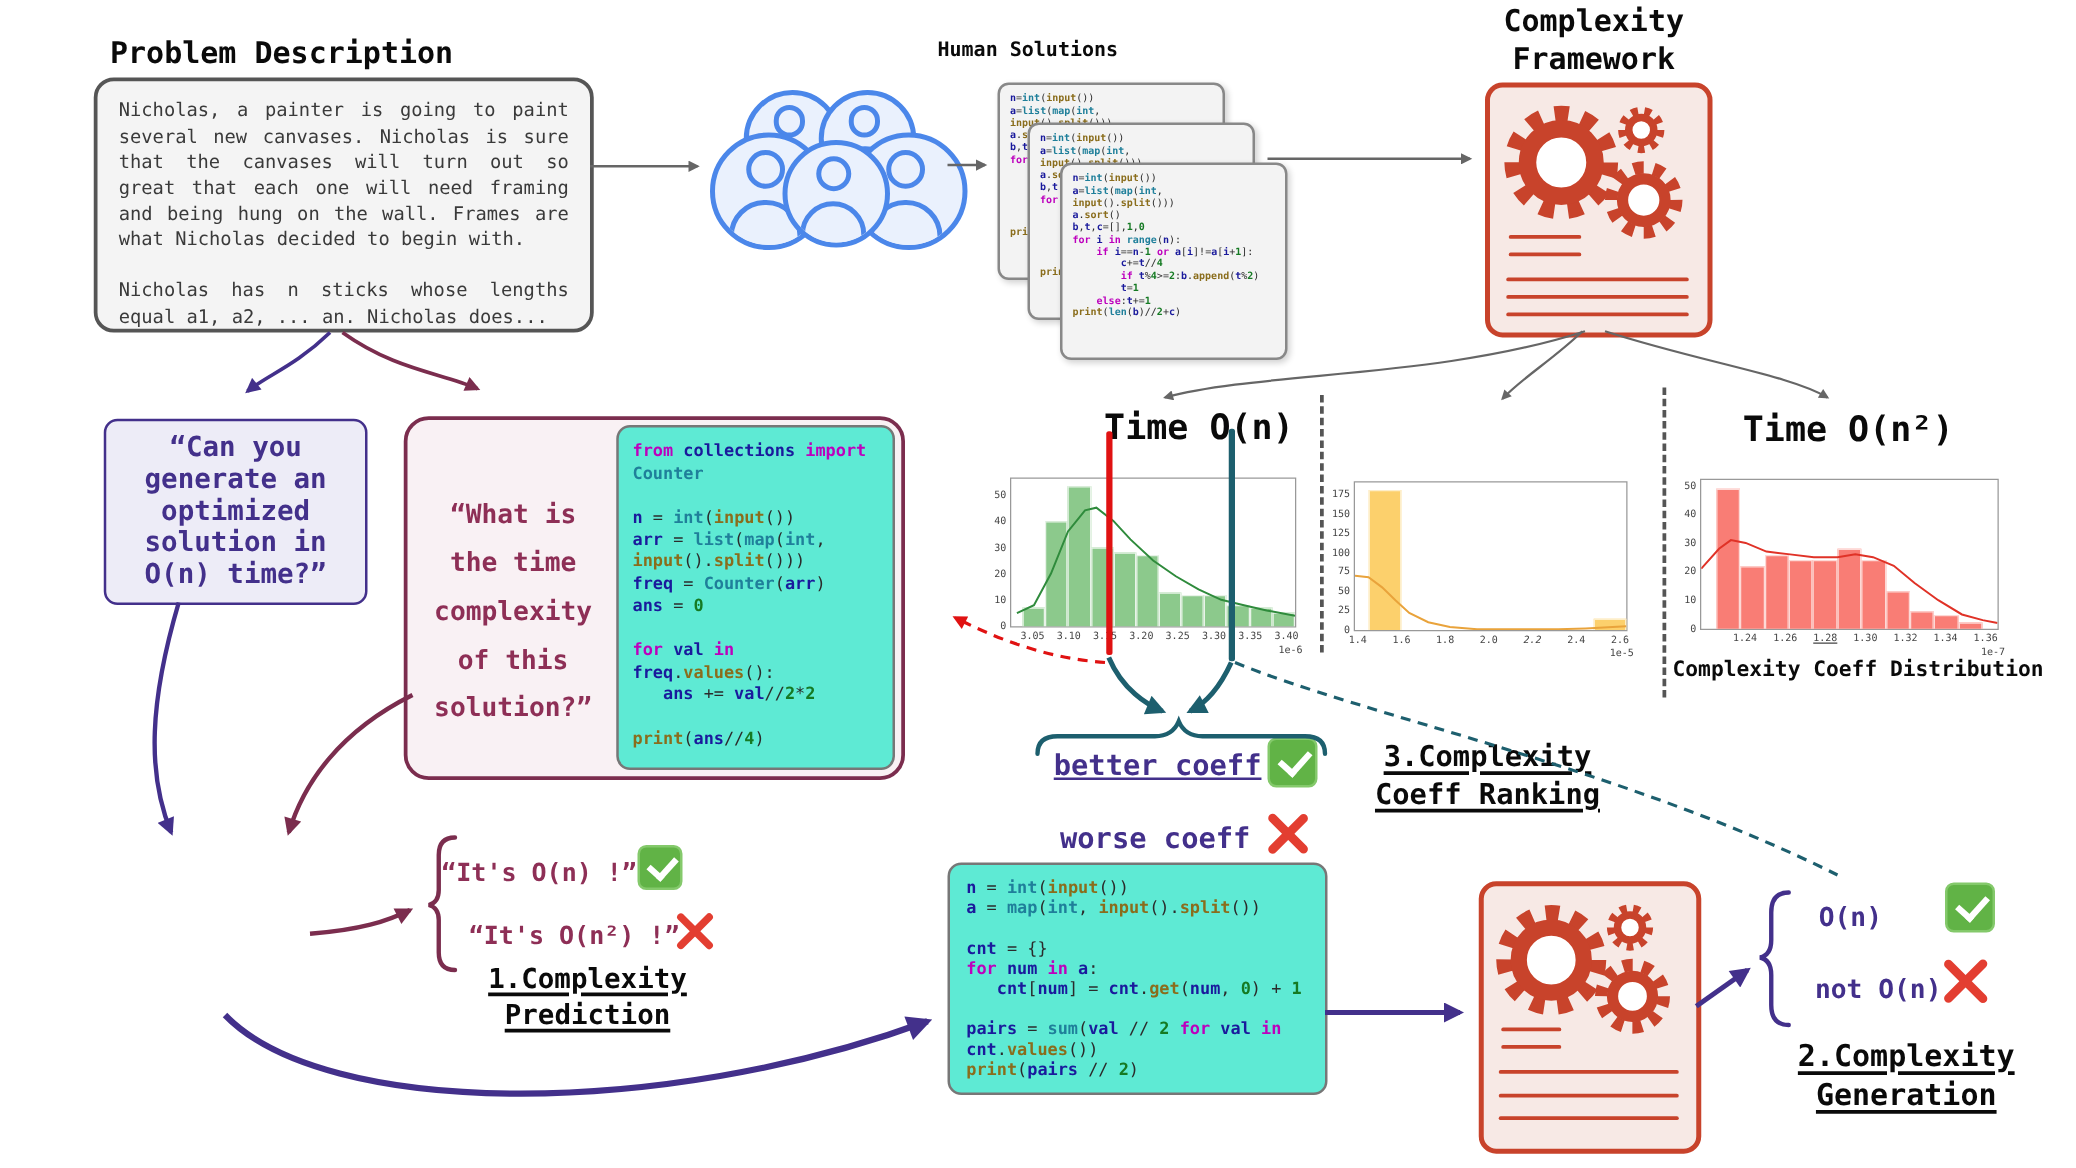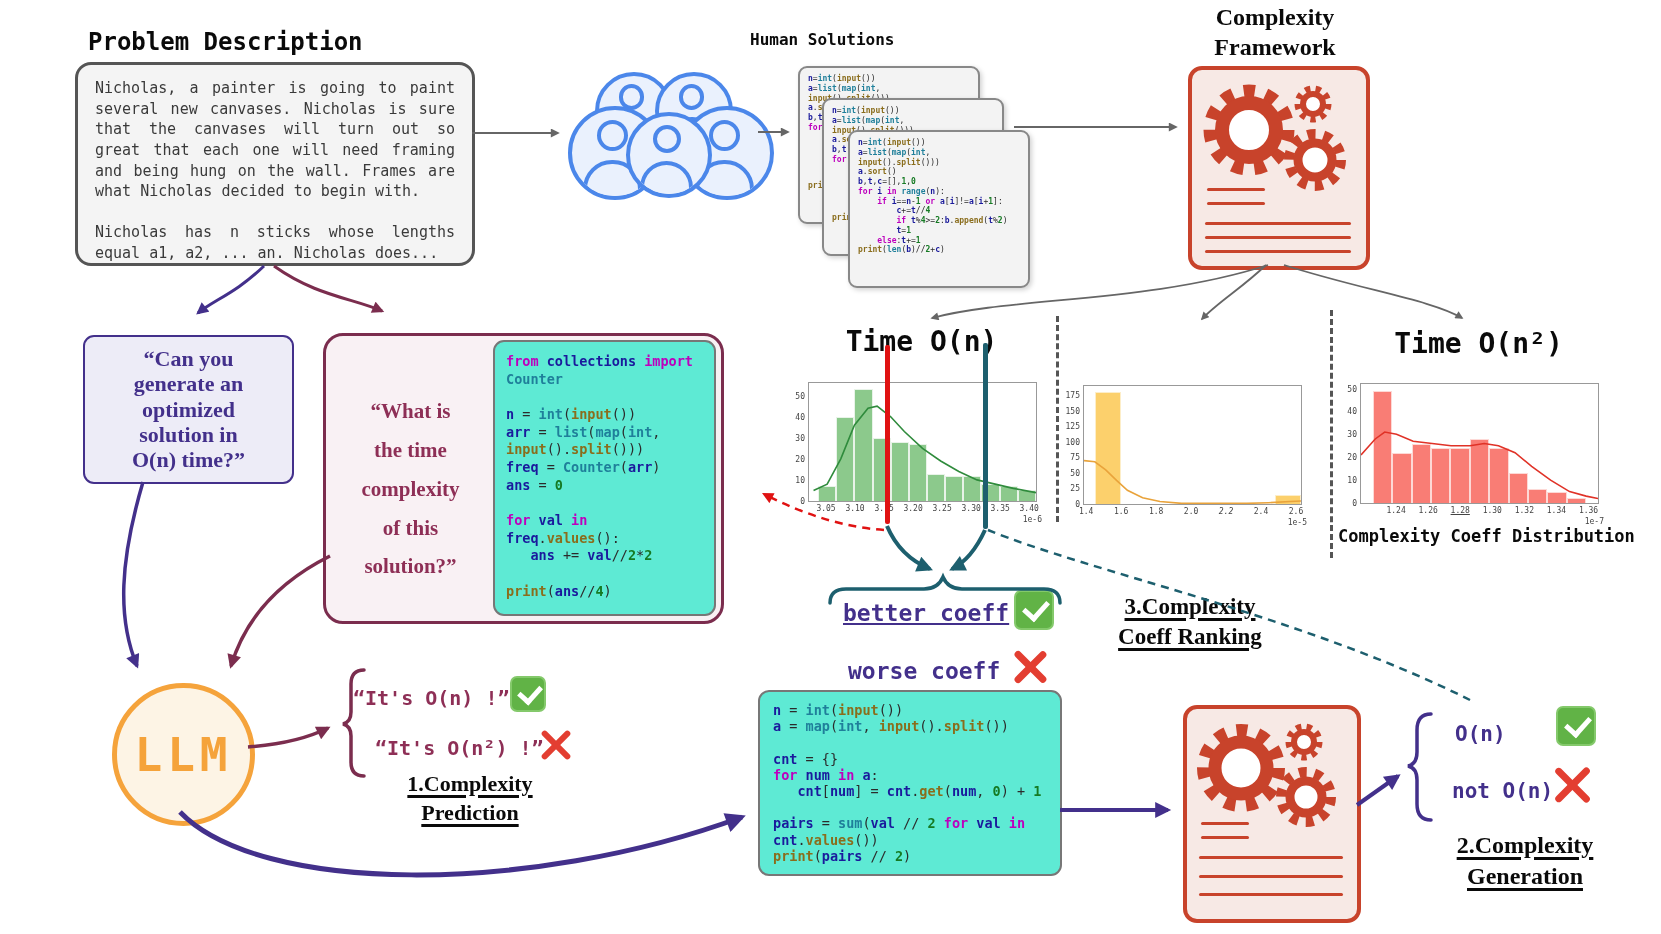--- a/index.html
+++ b/index.html
@@ -1,20 +1,20 @@
 <!DOCTYPE html>
 <html><head>
 <meta charset="utf-8">
 <style>
   html,body{margin:0;padding:0;background:#fff;}
   #canvas{position:relative;width:1661px;height:934px;background:#fff;overflow:hidden;
           font-family:"DejaVu Sans Mono",monospace;color:#111;}
   .abs{position:absolute;}
   .ttl{font-weight:bold;color:#0a0a0a;}
-  .ml{white-space:pre-line;font-family:Liberation Serif, serif;}
+  .ml{white-space:pre-line;}
   
   .probbox{background:#f4f4f4;border:3px solid #555;border-radius:16px;padding:13px 17px;
            font-size:15px;line-height:1.38;color:#3a3a3a;}
   .probbox p{margin:0 0 20px;text-align:justify;}
   .probbox p:last-child{margin:0;}
   .card{background:#f3f3f3;border:2px solid #888;border-radius:9px;padding:6px 8px;overflow:hidden;
         font-size:8px;line-height:1.22;box-shadow:2px 2px 5px rgba(0,0,0,.18);}
   .codebox{background:#5eead4;border:2.5px solid #777;border-radius:11px;overflow:hidden;}
   .docbox{background:#f7e9e5;border:4px solid #c8432b;border-radius:14px;}
   .docline{position:absolute;background:#c8432b;height:2.5px;border-radius:2px;}
@@ -122,21 +122,21 @@
       <circle cx="118" cy="86" r="26" fill="none" stroke="#c8432b" stroke-width="10" stroke-dasharray="8.2 8.1"></circle>
       <circle cx="118" cy="86" r="17" fill="none" stroke="#c8432b" stroke-width="9"></circle>
     </svg>
     <div class="docline" style="left:15px;top:118px;width:58px;"></div>
     <div class="docline" style="left:15px;top:132px;width:58px;"></div>
     <div class="docline" style="left:13px;top:152px;width:146px;"></div>
     <div class="docline" style="left:13px;top:166px;width:146px;"></div>
     <div class="docline" style="left:13px;top:180px;width:146px;"></div>
   </div>
 
-  <div class="abs ttl" style="left:808px;top:325px;width:227px;font-size:28px;text-align:center;">Time O(n)</div>
+  <div class="abs ttl" style="left:808px;top:325px;width:227px;font-size:28px;text-align:right;">Time O(n)</div>
   <div class="chart" style="left:808px;top:382px;width:227px;height:118px;">
     <div class="yticks">
         <span style="bottom: 0%;">0</span>
         <span style="bottom: 17.8571%;">10</span>
         <span style="bottom: 35.7143%;">20</span>
         <span style="bottom: 53.5714%;">30</span>
         <span style="bottom: 71.4286%;">40</span>
         <span style="bottom: 89.2857%;">50</span>
       </div>
     <div class="bars" style="left: 4%; right: 0%;">
@@ -263,21 +263,20 @@
   <div class="abs maroonbox" style="left:323px;top:333px;width:395px;height:285px;"></div>
   <div class="abs quote ml" style="left:328px;top:392px;width:165px;font-size:21px;line-height:1.85;color:#8e2f56;">“What is
 the time
 complexity
 of this
 solution?”</div>
   <div class="abs codebox" style="left:493px;top:340px;width:219px;height:272px;">
     <div class="code" style="padding:11px 11px;font-size:13.5px;line-height:1.31;"><div><span class="tk-kw">from</span><span class="tk-p"> </span><span class="tk-v">collections</span><span class="tk-p"> </span><span class="tk-kw">import</span></div><div><span class="tk-fn">Counter</span></div><div>&nbsp;</div><div><span class="tk-v">n</span><span class="tk-p"> = </span><span class="tk-fn">int</span><span class="tk-p">(</span><span class="tk-m">input</span><span class="tk-p">())</span></div><div><span class="tk-v">arr</span><span class="tk-p"> = </span><span class="tk-fn">list</span><span class="tk-p">(</span><span class="tk-fn">map</span><span class="tk-p">(</span><span class="tk-fn">int</span><span class="tk-p">,</span></div><div><span class="tk-m">input</span><span class="tk-p">().</span><span class="tk-m">split</span><span class="tk-p">()))</span></div><div><span class="tk-v">freq</span><span class="tk-p"> = </span><span class="tk-fn">Counter</span><span class="tk-p">(</span><span class="tk-v">arr</span><span class="tk-p">)</span></div><div><span class="tk-v">ans</span><span class="tk-p"> = </span><span class="tk-n">0</span></div><div>&nbsp;</div><div><span class="tk-kw">for</span><span class="tk-p"> </span><span class="tk-v">val</span><span class="tk-p"> </span><span class="tk-kw">in</span></div><div><span class="tk-v">freq</span><span class="tk-p">.</span><span class="tk-m">values</span><span class="tk-p">():</span></div><div><span class="tk-p">   </span><span class="tk-v">ans</span><span class="tk-p"> += </span><span class="tk-v">val</span><span class="tk-p">//</span><span class="tk-n">2</span><span class="tk-p">*</span><span class="tk-n">2</span></div><div>&nbsp;</div><div><span class="tk-m">print</span><span class="tk-p">(</span><span class="tk-v">ans</span><span class="tk-p">//</span><span class="tk-n">4</span><span class="tk-p">)</span></div></div>
   </div>
 
-  <div class="abs llm" style="left:112px;top:683px;width:133px;height:133px;">LLM</div>
 
   <div class="abs quote" style="left:353px;top:686px;font-size:20px;color:#8e2f56;">“It's O(n) !”</div>
   <div class="check" style="left:510px;top:676px;width:32px;height:32px;">
       <i></i>
     </div>
   <div class="abs quote" style="left:375px;top:736px;font-size:20px;color:#8e2f56;">“It's O(n²) !”</div>
   <div class="cross" style="left:536px;top:726px;width:38px;height:38px;">
       <i></i>
       <b></b>
     </div>

